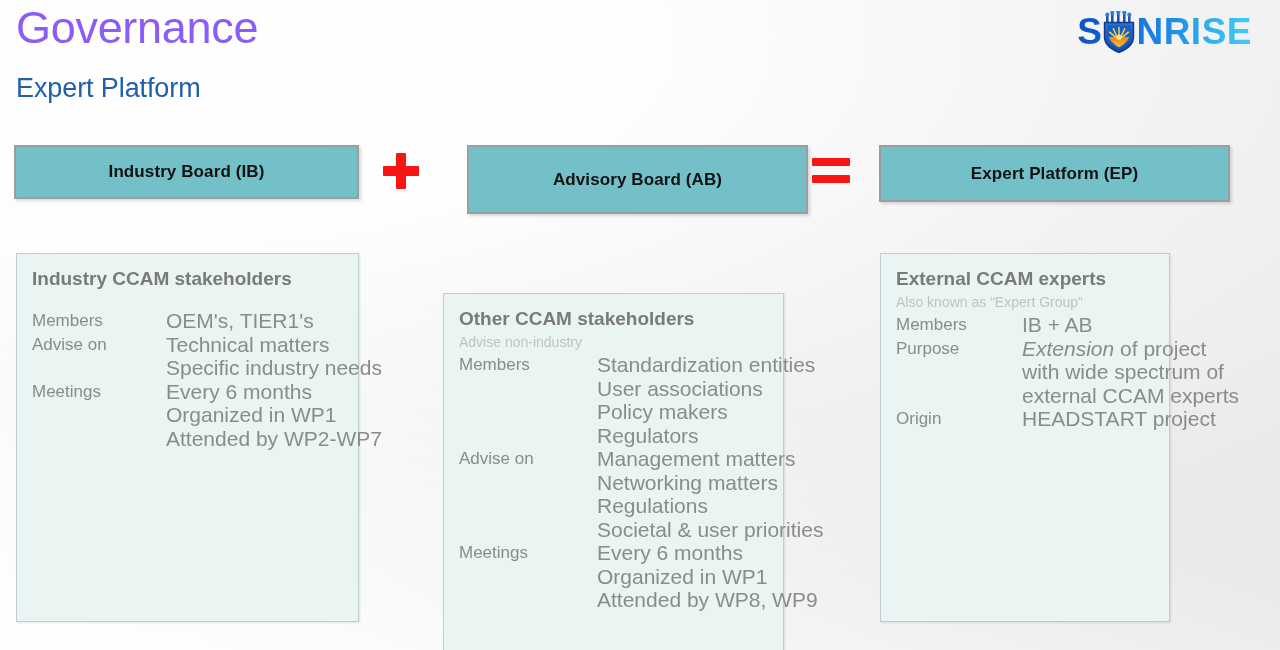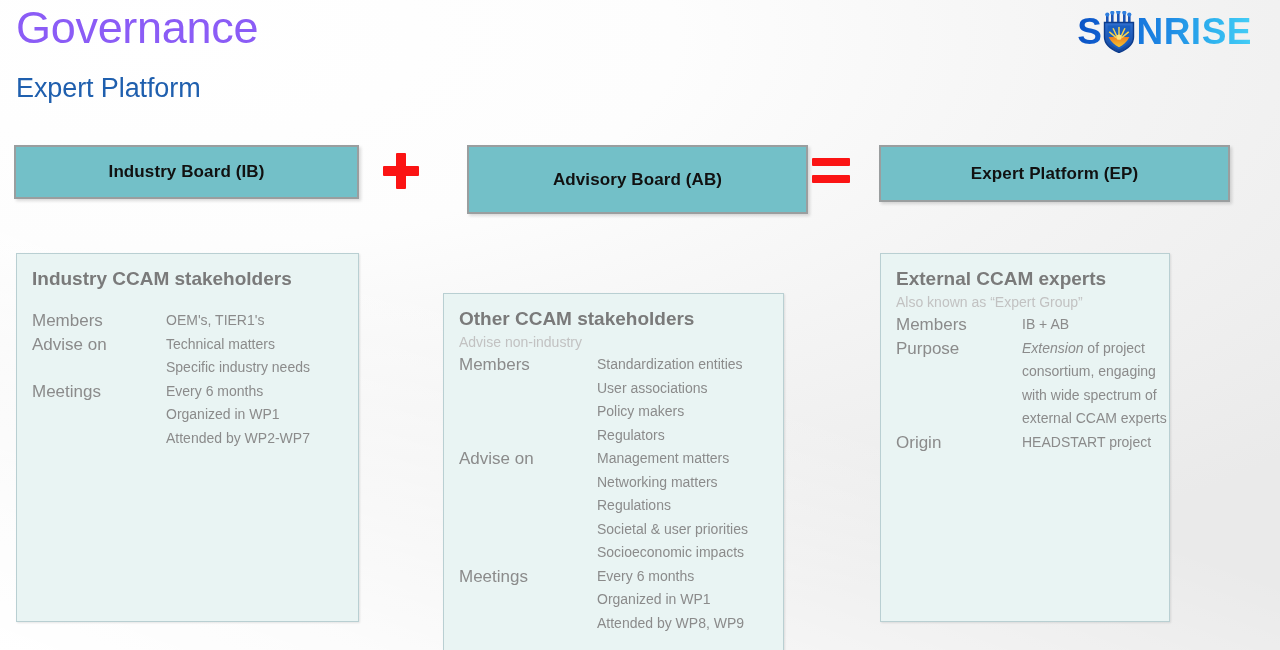--- a/index.html
+++ b/index.html
@@ -106,21 +106,21 @@
     padding:0 0 0 15px; line-height:21px; white-space:nowrap;
   }
   .panel-spacer { height:17px; }
 
   .rows { padding:0 0 0 15px; }
   .row { display:flex; line-height:23.5px;gap:36px; }
   .row .lbl {
     font-size:17px; color:#8b8b8b; flex:0 0 auto; white-space:nowrap;
   }
   .row .val {
-    font-size:14px; color:#8b8b8b; white-space:nowrap;
+    font-size:21px; color:#8b8b8b; white-space:nowrap;
   }
   .row .val em { font-style:italic; }
 
   
   #panel-ib .row .lbl { width:98px; }
   #panel-ab .row .lbl { width:102px; }
   #panel-ep .row .lbl { width:90px; }
 </style>
 </head>
 <body>
@@ -264,21 +264,20 @@
       <div class="row">
         <div class="lbl"></div>
         <div class="val">Regulations</div>
       </div>
       <div class="row">
         <div class="lbl"></div>
         <div class="val">Societal &amp; user priorities</div>
       </div>
       <div class="row">
         <div class="lbl"></div>
-        <div class="val">Socioeconomic impacts</div>
       </div>
       <div class="row">
         <div class="lbl">Meetings</div>
         <div class="val">Every 6 months</div>
       </div>
       <div class="row">
         <div class="lbl"></div>
         <div class="val">Organized in WP1</div>
       </div>
       <div class="row">
@@ -295,21 +294,20 @@
       <div class="row">
         <div class="lbl">Members</div>
         <div class="val">IB + AB</div>
       </div>
       <div class="row">
         <div class="lbl">Purpose</div>
         <div class="val"><em>Extension</em> of project</div>
       </div>
       <div class="row">
         <div class="lbl"></div>
-        <div class="val">consortium, engaging</div>
       </div>
       <div class="row">
         <div class="lbl"></div>
         <div class="val">with wide spectrum of</div>
       </div>
       <div class="row">
         <div class="lbl"></div>
         <div class="val">external CCAM experts</div>
       </div>
       <div class="row">

